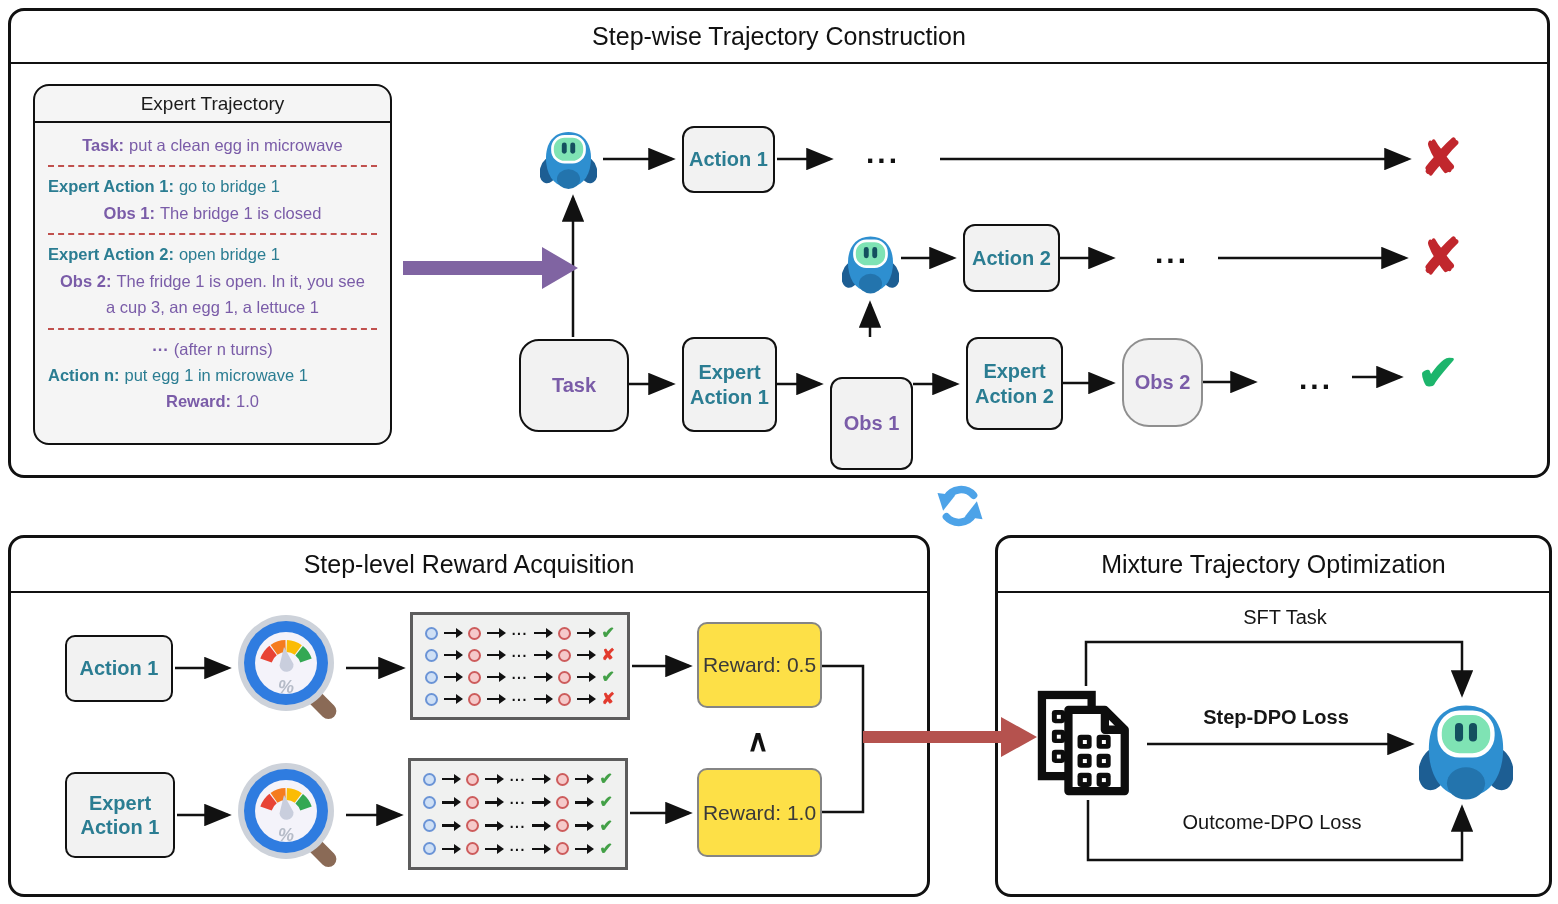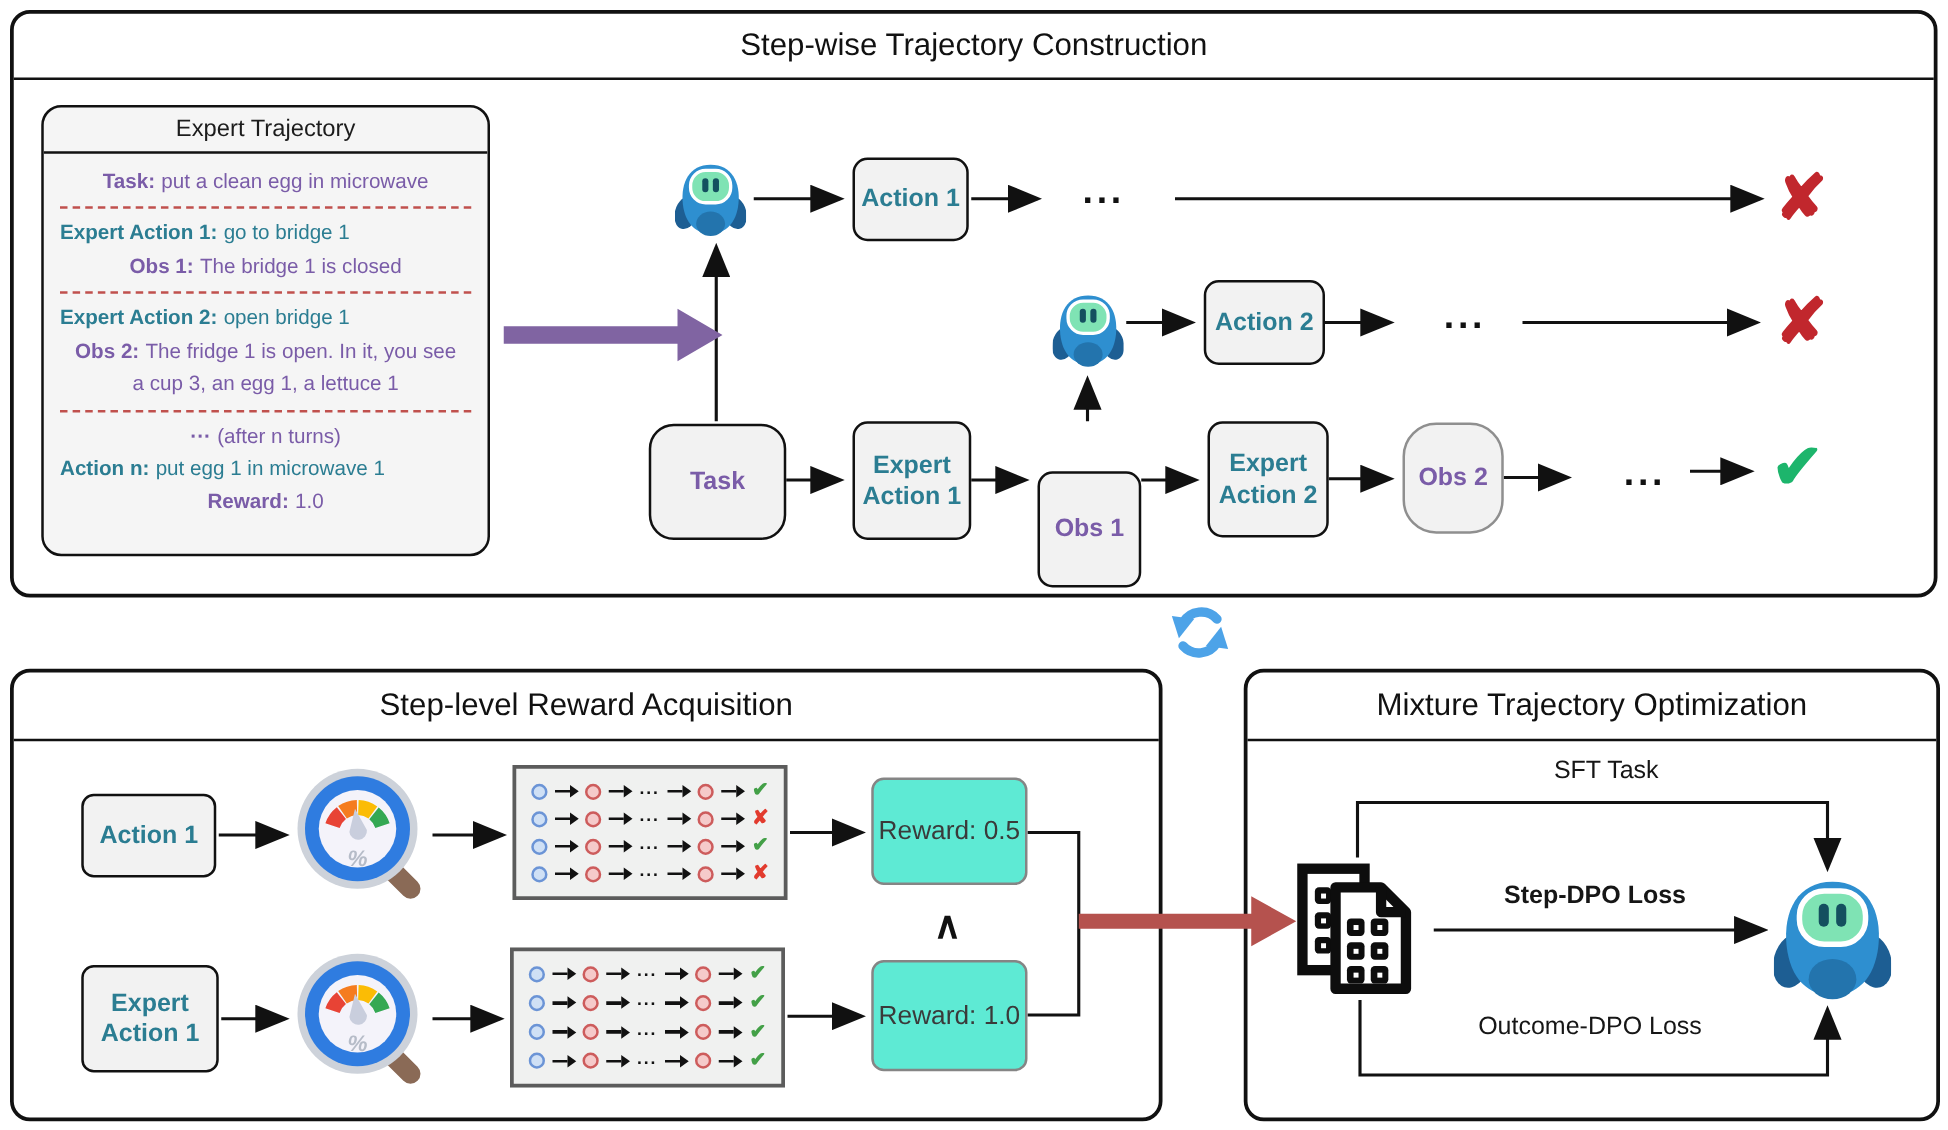--- a/index.html
+++ b/index.html
@@ -13,21 +13,21 @@
                font-size:25px;color:#111;box-sizing:border-box;}
 
   
   #wires{position:absolute;left:0;top:0;z-index:1;}
 
   
   .node{position:absolute;background:#f2f2f2;border:2.5px solid #111;border-radius:12px;
         display:flex;align-items:center;justify-content:center;text-align:center;
         font-weight:bold;font-size:20px;line-height:1.22;box-sizing:border-box;z-index:2;padding:0;}
   .node.gray-border{border-color:#8f8f8f;border-radius:27px;}
-  .reward-node{background:#5eead4;border:2px solid #858585;border-radius:10px;
+  .reward-node{background:#fde047;border:2px solid #858585;border-radius:10px;
                color:#3a3a3a;font-weight:normal;font-size:21px;}
   .t-purple{color:#7a5ca8;text-align:center;}
   .t-teal{color:#2b7d92;}
 
   
   .etraj{position:absolute;left:33px;top:84px;width:359px;height:361px;background:#f5f5f5;
          border:2.5px solid #111;border-radius:16px;box-sizing:border-box;z-index:2;overflow:hidden;}
   .etraj-title{border-bottom:2px solid #111;text-align:center;font-size:19px;font-weight:normal;
                padding:7px 0 6px 0;color:#1c1c1c;}
   .etraj-body{padding:8px 13px 0 13px;font-size:16.5px;}

